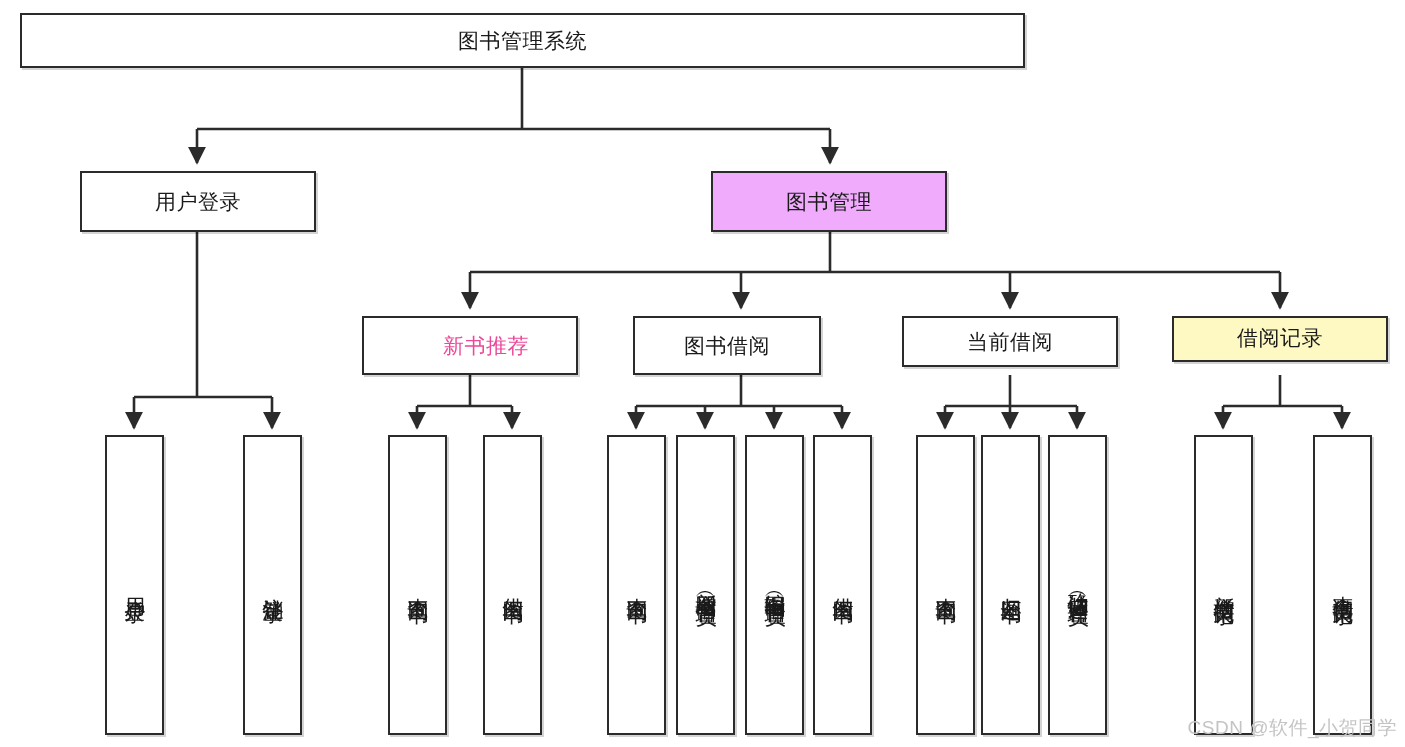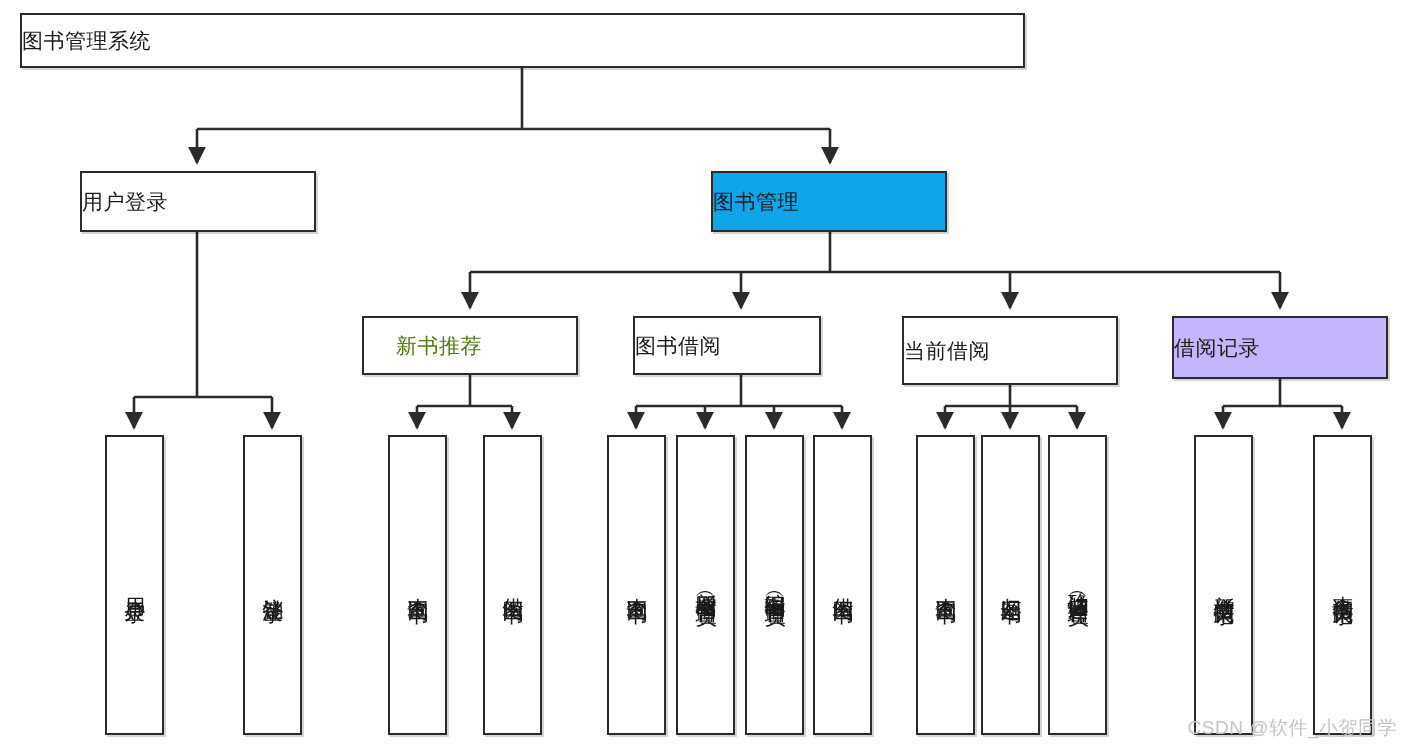--- a/index.html
+++ b/index.html
@@ -23,21 +23,21 @@
     height: 747px;
   }
   .node {
     position: absolute;
     box-sizing: border-box;
     background: #ffffff;
     border: 2px solid #2b2b2b;
     box-shadow: 2px 2px 0 rgba(0,0,0,0.17);
     display: flex;
     align-items: center;
-    justify-content: flex-start;
+    justify-content: center;
     color: #1a1a1a;
   }
   .node .label {
     text-align: center;
     line-height: 1.22;
     letter-spacing: 0.5px;
   }
   .node.horiz .label {
     font-size: 21px;
   }
@@ -120,34 +120,34 @@
     </g>
   </svg>
 
   <div class="node horiz" style="left: 20px; top: 13px; width: 1005px; height: 55px; border-color: rgb(43, 43, 43); background: rgb(255, 255, 255); color: rgb(26, 26, 26);">
     <span class="label">图书管理系统</span>
   </div>
 
   <div class="node horiz" style="left: 80px; top: 171px; width: 236px; height: 61px; border-color: rgb(43, 43, 43); background: rgb(255, 255, 255); color: rgb(26, 26, 26);">
     <span class="label">用户登录</span>
   </div>
-  <div class="node horiz" style="left: 711px; top: 171px; width: 236px; height: 61px; border-color: rgb(43, 43, 43); background: #0ea5e9; color: rgb(26, 26, 26);">
+  <div class="node horiz" style="left: 711px; top: 171px; width: 236px; height: 61px; border-color: rgb(43, 43, 43); background: #f0abfc; color: rgb(26, 26, 26);">
     <span class="label">图书管理</span>
   </div>
 
-  <div class="node horiz" style="left: 362px; top: 316px; width: 216px; height: 59px; border-color: rgb(43, 43, 43); background: rgb(255, 255, 255); color: #4d7c0f; padding-left: 32px;">
+  <div class="node horiz" style="left: 362px; top: 316px; width: 216px; height: 59px; border-color: rgb(43, 43, 43); background: rgb(255, 255, 255); color: #ec4899; padding-left: 32px;">
     <span class="label">新书推荐</span>
   </div>
   <div class="node horiz" style="left: 633px; top: 316px; width: 188px; height: 59px; border-color: rgb(43, 43, 43); background: rgb(255, 255, 255); color: rgb(26, 26, 26);">
     <span class="label">图书借阅</span>
   </div>
-  <div class="node horiz" style="left: 902px; top: 316px; width: 216px; height: 69px; border-color: rgb(43, 43, 43); background: rgb(255, 255, 255); color: rgb(26, 26, 26);">
+  <div class="node horiz" style="left: 902px; top: 316px; width: 216px; height: 51px; border-color: rgb(43, 43, 43); background: rgb(255, 255, 255); color: rgb(26, 26, 26);">
     <span class="label">当前借阅</span>
   </div>
-  <div class="node horiz" style="left: 1172px; top: 316px; width: 216px; height: 63px; border-color: rgb(43, 43, 43); background: #c4b5fd; color: rgb(26, 26, 26);">
+  <div class="node horiz" style="left: 1172px; top: 316px; width: 216px; height: 46px; border-color: rgb(43, 43, 43); background: #fef9c3; color: rgb(26, 26, 26); font-family: Liberation Serif, serif;">
     <span class="label">借阅记录</span>
   </div>
 
   <div class="node vert" style="left: 105px; top: 435px; width: 59px; height: 300px; border-color: rgb(43, 43, 43); background: rgb(255, 255, 255); color: rgb(26, 26, 26);">
     <span class="label">用户登录</span>
   </div>
   <div class="node vert" style="left: 243px; top: 435px; width: 59px; height: 300px; border-color: rgb(43, 43, 43); background: rgb(255, 255, 255); color: rgb(26, 26, 26);">
     <span class="label">注销登录</span>
   </div>
   <div class="node vert" style="left: 388px; top: 435px; width: 59px; height: 300px; border-color: rgb(43, 43, 43); background: rgb(255, 255, 255); color: rgb(26, 26, 26);">

